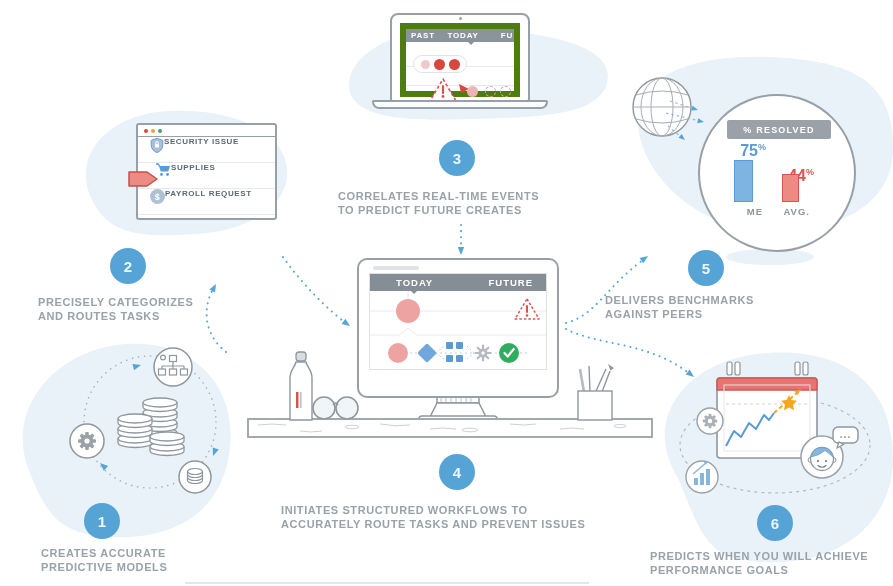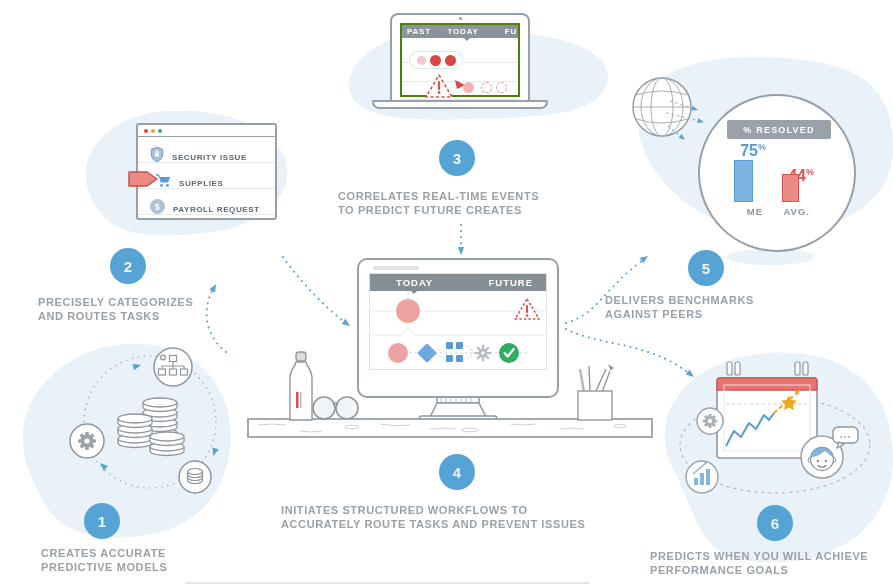--- a/index.html
+++ b/index.html
@@ -14,42 +14,42 @@
   .step-label{position:absolute;color:#99a2a9;font-size:11px;font-weight:bold;letter-spacing:.6px;
               line-height:14px;text-align:left}
   .step-label span{display:block}
 
   
   .laptop{position:absolute;left:390px;top:13px;width:140px;height:89px;background:#fff;
           border:2px solid #98a0a7;border-radius:8px 8px 3px 3px}
   .cam{position:absolute;top:2px;left:50%;width:3px;height:3px;margin-left:-1px;border-radius:50%;background:#98a0a7}
   .laptop-base{position:absolute;left:372px;top:100px;width:176px;height:9px;background:#fbfcfd;
                border:2px solid #98a0a7;border-radius:2px 2px 8px 8px}
-  .lt-screen{position:absolute;left:8px;top:8px;right:8px;bottom:3px;border:2px solid #4d7c0f}
+  .lt-screen{position:absolute;left:8px;top:8px;right:8px;bottom:3px;border:6px solid #4d7c0f}
   .lt-head{position:relative;height:13px;background:#8b939b;color:#fff;font-size:8px;font-weight:bold;
            letter-spacing:.8px;overflow:hidden}
   .lt-head .c1{position:absolute;left:5px;top:2px}
   .lt-head .c2{position:absolute;left:50%;top:2px;transform:translateX(-40%)}
   .lt-head .c3{position:absolute;right:1px;top:2px}
   .lt-caret{position:absolute;left:62px;top:13px;width:0;height:0;border:3px solid transparent;border-top-color:#8b939b}
   .lt-body{position:relative;height:62px}
   .hline{position:absolute;left:0;right:0;height:1px;background:#e6eaec}
   .lt-pill{position:absolute;left:7px;top:13px;width:54px;height:18px;border:1.5px solid #dfe3e7;
            border-radius:10px;display:flex;align-items:center;justify-content:center;gap:4px;background:#fff}
   .dot{border-radius:50%}
   .abs{position:absolute}
   .dashed-dot{position:absolute;width:11px;height:11px;border:1.5px dashed #e59a96;border-radius:50%}
 
   
   .taskwin{position:absolute;left:136px;top:123px;width:141px;height:97px;background:#fff;
            border:2px solid #98a0a7;border-radius:3px}
   .tw-title{position:relative;height:12px;border-bottom:1.5px solid #98a0a7;display:flex;align-items:center;
             gap:3px;padding-left:6px}
   .tw-dot{width:4px;height:4px;border-radius:50%}
-  .tw-row{position:relative;height:26px;display:flex;align-items:flex-end;padding-left:12px;gap:8px;
+  .tw-row{position:relative;height:26px;display:flex;align-items:flex-start;padding-left:12px;
           border-bottom:1px solid #e6eaec;font-size:8px;font-weight:bold;letter-spacing:.6px;color:#5d6972}
   .tw-row:last-child{border-bottom:none}
   .tw-row.supplies{padding-left:17px}
   .tw-dollar{width:15px;height:15px;border-radius:50%;background:#aec2d4;color:#fff;font-size:9px;
              font-weight:bold;display:flex;align-items:center;justify-content:center}
   .tw-tag{position:absolute;left:-10px;top:44px;width:30px;height:20px}
 
   
   .monitor{position:absolute;left:357px;top:258px;width:202px;height:140px;background:#fff;
            border:2px solid #98a0a7;border-radius:10px}

